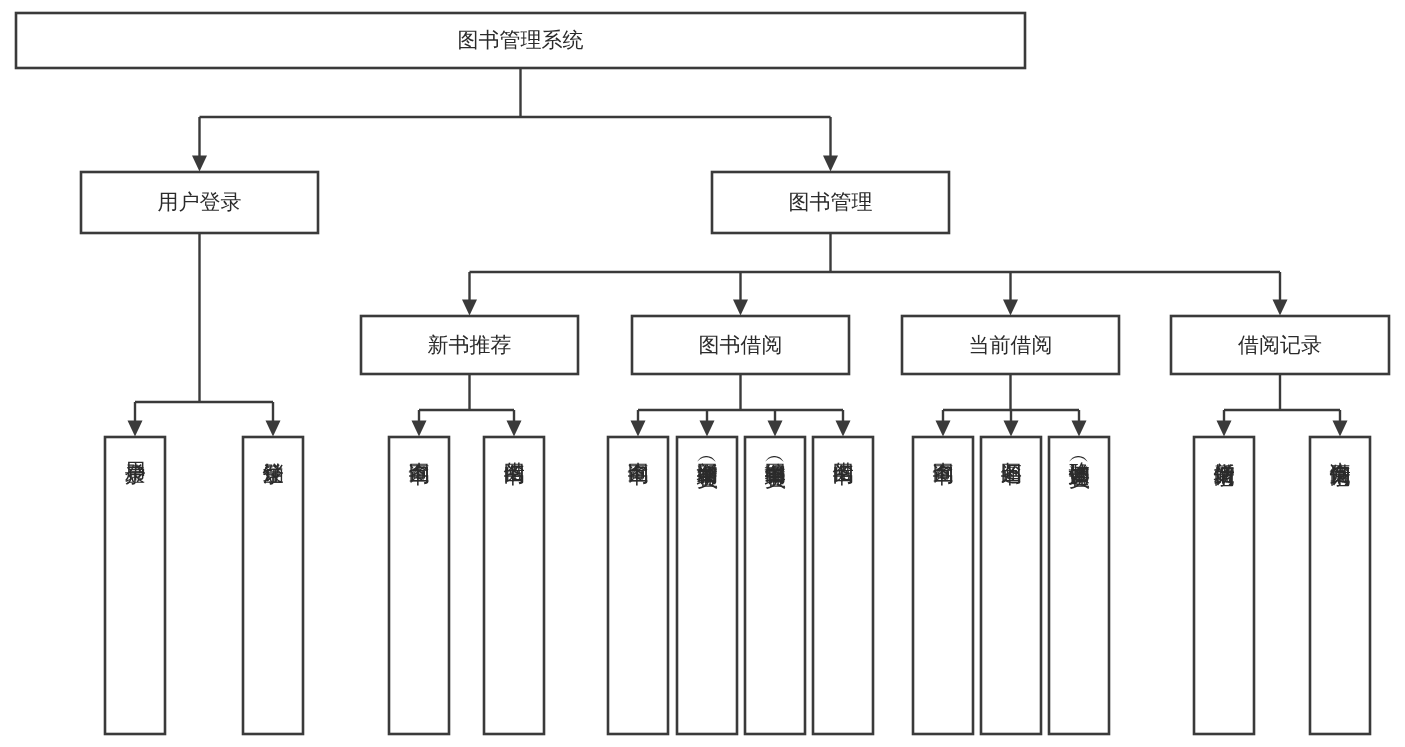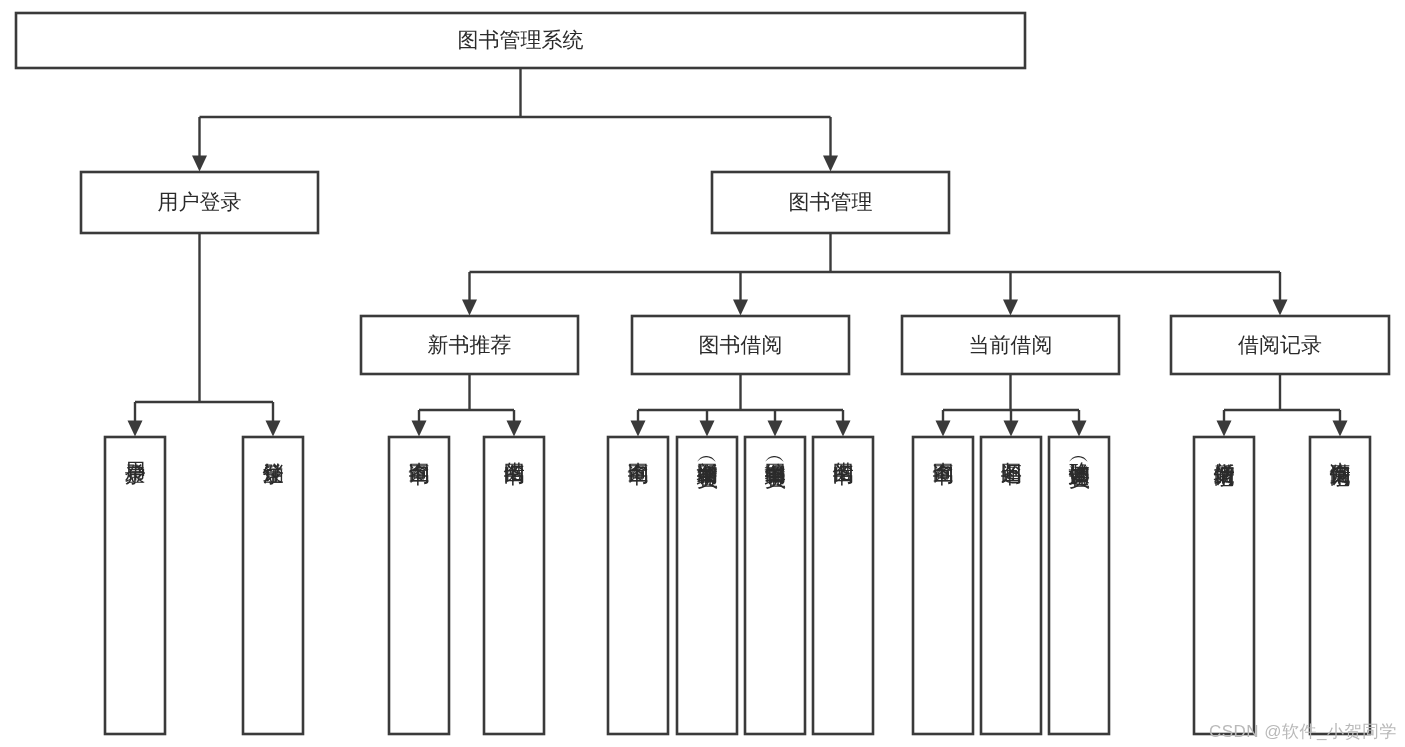--- a/index.html
+++ b/index.html
@@ -203,15 +203,14 @@
         <span class="node-label-v">确认归还（管理员）</span>
       </div>
       <div class="vlabel-wrap" style="left: 1194px; top: 445px; width: 60px; height: 285px;">
         <span class="node-label-v">新增借阅记录</span>
       </div>
       <div class="vlabel-wrap" style="left: 1310px; top: 445px; width: 60px; height: 285px;">
         <span class="node-label-v">查询借阅记录</span>
       </div>
     </div>
 
-  <div class="watermark">CSDN @软件_小贺同学</div>
 
 </div>
 
 </body></html>

